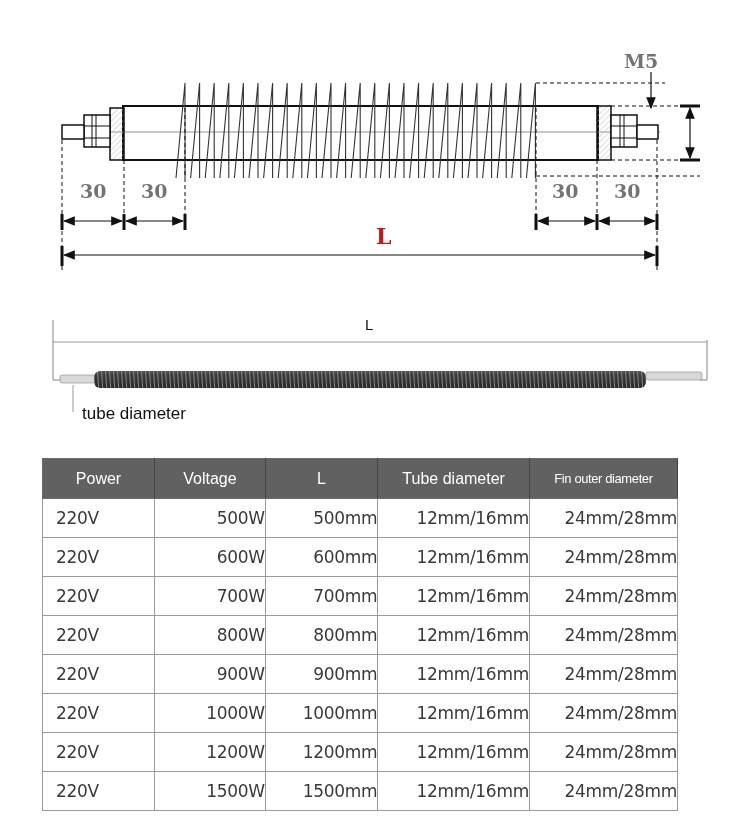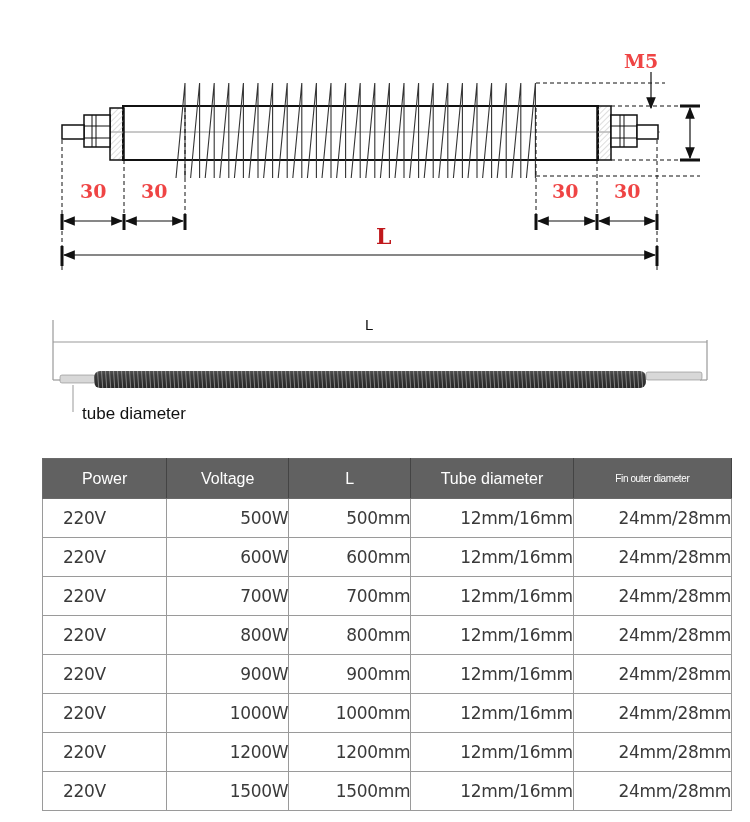--- a/index.html
+++ b/index.html
@@ -1,26 +1,26 @@
 <!DOCTYPE html>
 <html><head>
 <meta charset="utf-8">
 <style>
   html, body { margin: 0; padding: 0; background: #ffffff; }
   body { width: 750px; height: 822px; position: relative; overflow: hidden; font-family: "Liberation Sans", sans-serif; }
   #drawing { position: absolute; left: 0; top: 0; }
-  .dim-label { position: absolute; font-family: "DejaVu Serif", serif; font-weight: bold; font-size: 19px; color: #ef4444; }
+  .dim-label { position: absolute; font-family: "DejaVu Serif", serif; font-weight: bold; font-size: 19px; color: #737373; }
   .L-red { position: absolute; font-family: "DejaVu Serif", serif; font-weight: bold; font-size: 22px; color: #c0181c; }
   .photo-L { position: absolute; font-size: 15px; color: #111; }
   .tube-label { position: absolute; font-size: 17px; color: #111; }
-  table.spec { position: absolute; left: 42px; top: 458px; border-collapse: collapse; width: 690px; }
+  table.spec { position: absolute; left: 42px; top: 458px; border-collapse: collapse; width: 636px; }
   table.spec th { background: #616161; color: #fff; font-weight: normal; font-size: 16px; height: 39px; border: 1px solid #6a6a6a; border-right: 1px solid #444; padding: 0; text-align: center; }
   table.spec td { font-family: "DejaVu Sans", sans-serif; font-size: 17px; color: #3a3a3a; height: 38px; border: 1.5px solid #9a9a9a; text-align: right; padding: 0; letter-spacing: -0.3px; }
-  table.spec td.c0 { text-align: left; padding-left: 20px; }
-  table.spec th.h4 { font-size: 10px; letter-spacing: -0.4px; white-space: nowrap; }
+  table.spec td.c0 { text-align: left; padding-left: 13px; }
+  table.spec th.h4 { font-size: 13px; letter-spacing: -0.4px; white-space: nowrap; }
 </style>
 </head>
 <body>
 
 <svg id="drawing" width="750" height="440" viewBox="0 0 750 440">
   <defs>
     <pattern id="hatch" width="4" height="4" patternUnits="userSpaceOnUse" patternTransform="rotate(45)">
       <line x1="0" y1="0" x2="0" y2="4" stroke="#bbb" stroke-width="1"></line>
     </pattern>
     <marker id="arrS" markerWidth="10" markerHeight="8" refX="1" refY="4" orient="auto">

